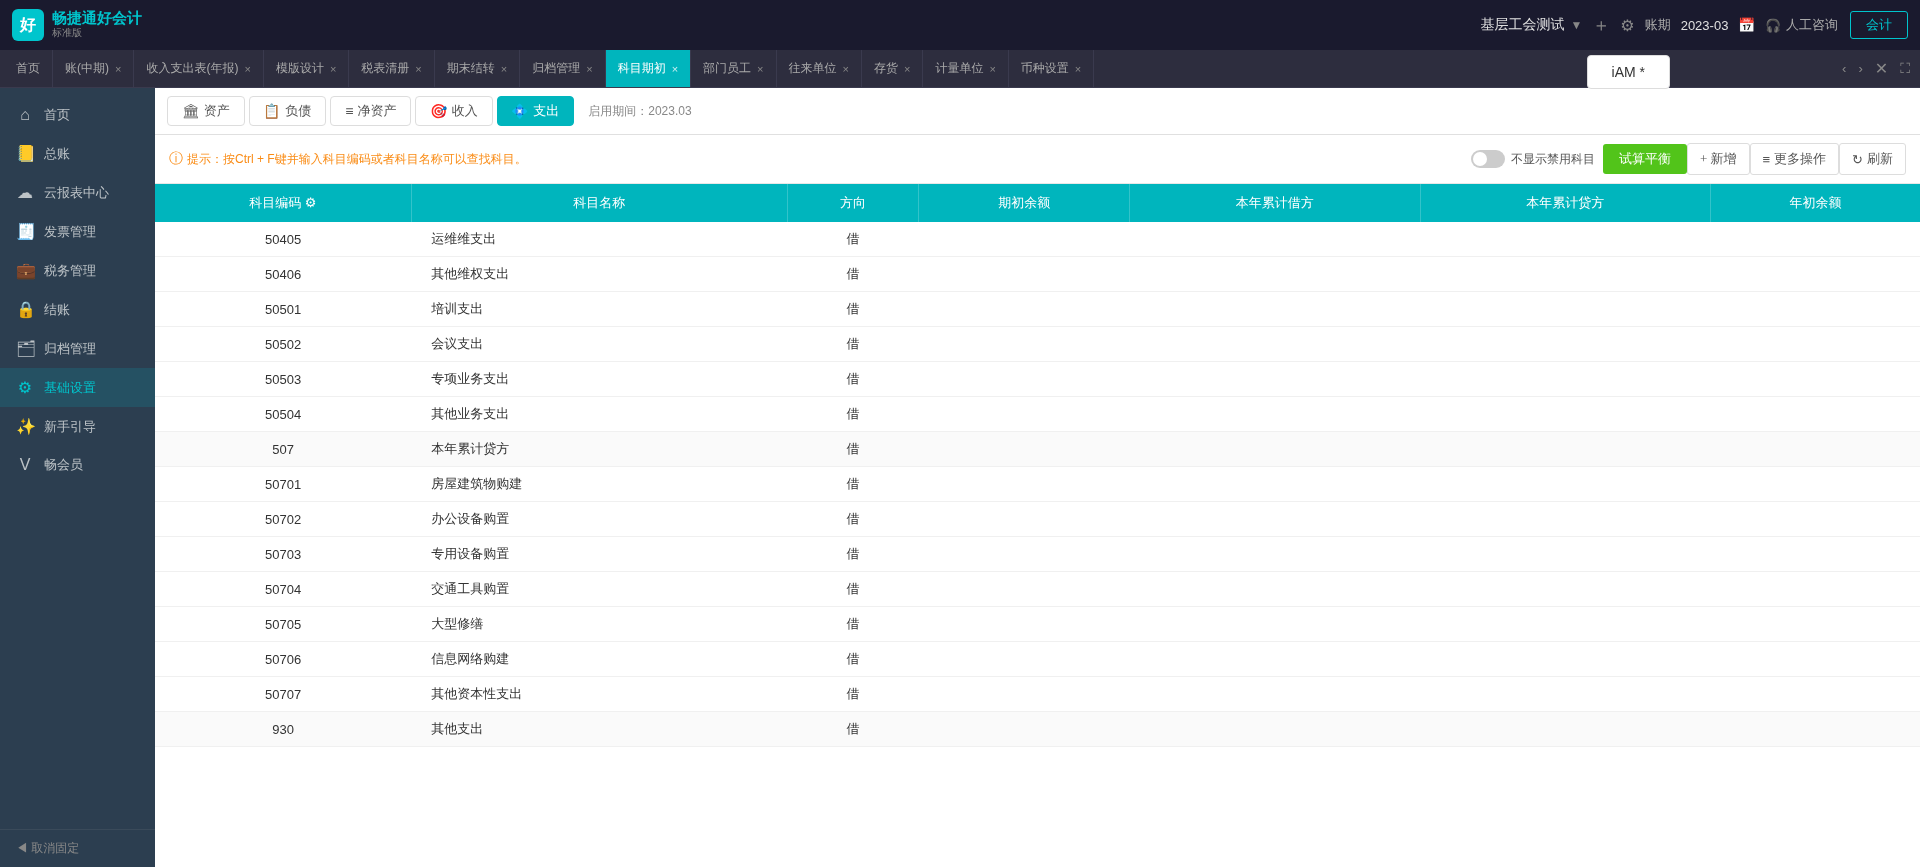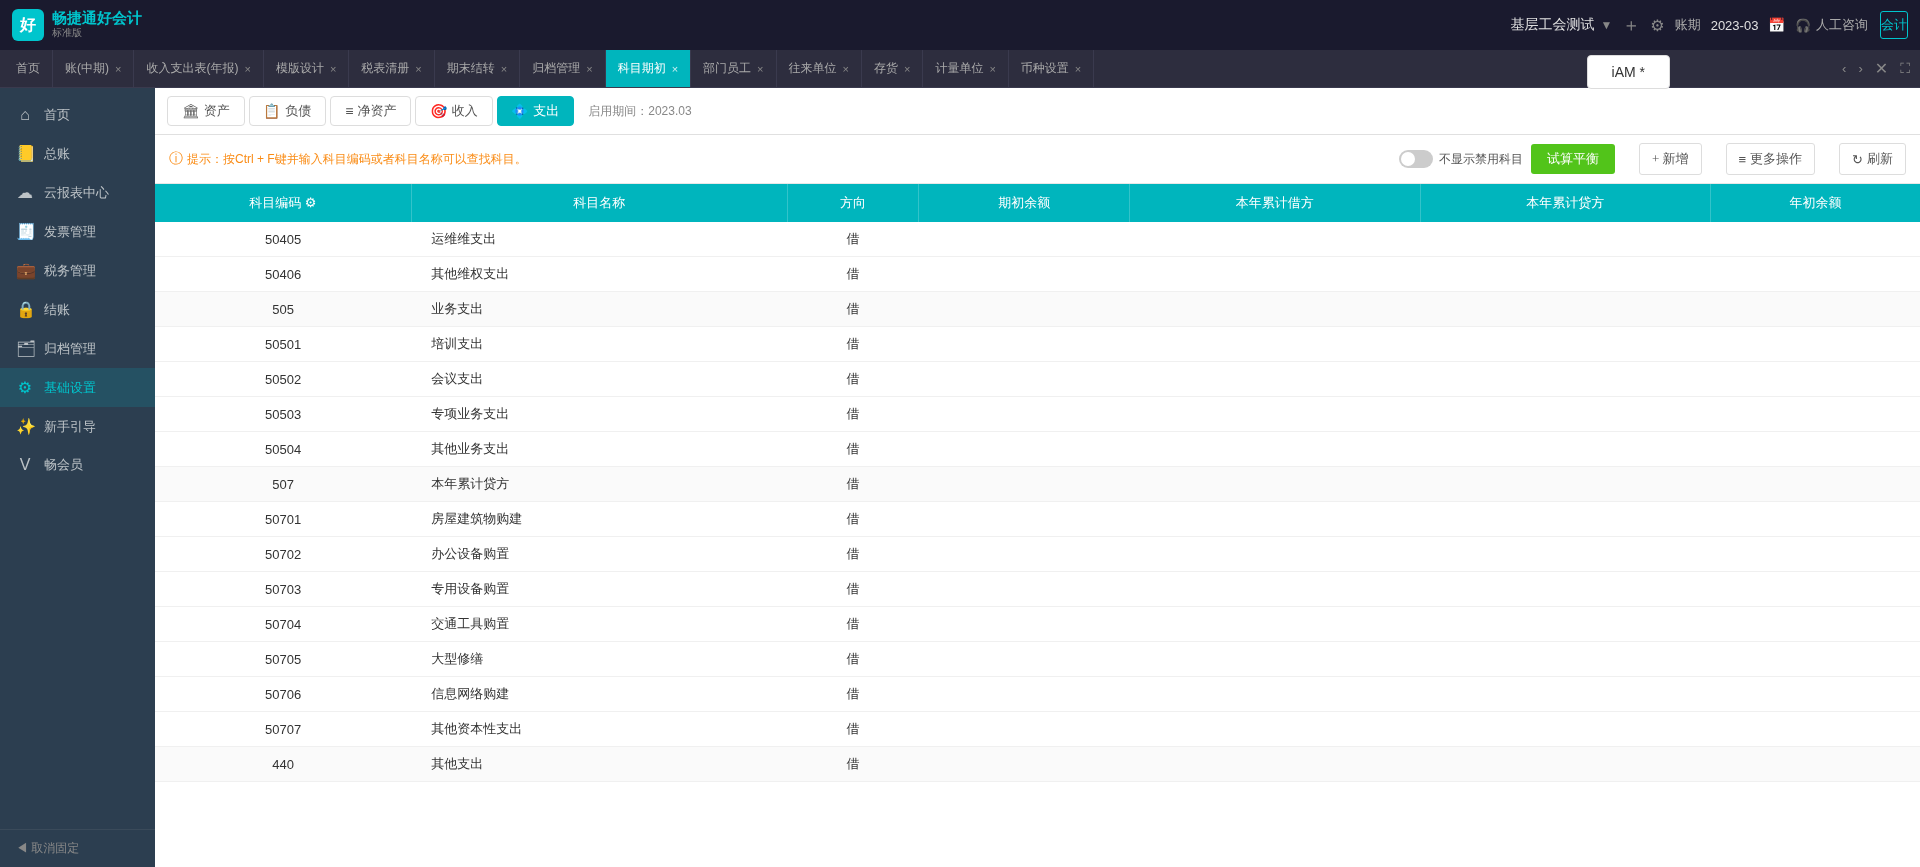--- a/index.html
+++ b/index.html
@@ -13,21 +13,21 @@
     .logo-sub { color: #888; font-size: 10px; }
     .project-name { color: #e0e0e0; font-size: 14px; flex: 1; display: flex; align-items: center; gap: 6px; justify-content: flex-end; }
     .project-arrow { color: #888; font-size: 12px; }
     .add-icon-btn { color: #888; font-size: 18px; cursor: pointer; }
     .settings-icon-btn { color: #888; font-size: 16px; cursor: pointer; }
     .period-label { color: #aaa; font-size: 13px; }
     .period-value { color: #e0e0e0; font-size: 13px; }
     .cal-icon { color: #00c5cd; font-size: 14px; }
     .top-right { display: flex; align-items: center; gap: 12px; margin-left: auto; }
     .customer-service { display: flex; align-items: center; gap: 4px; color: #aaa; font-size: 13px; cursor: pointer; }
-    .account-btn { border: 1px solid #00c5cd; color: #00c5cd; background: transparent; padding: 4px 0; border-radius: 3px; cursor: pointer; font-size: 13px; }
+    .account-btn { border: 1px solid #00c5cd; color: #00c5cd; background: transparent; padding: 4px 15px; border-radius: 3px; cursor: pointer; font-size: 13px; }
 
     
     .tab-bar { height: 38px; background: #2d2d3e; display: flex; align-items: stretch; padding: 0 4px; flex-shrink: 0; border-bottom: 1px solid #3a3a4e; overflow: hidden; }
     .tab-item { display: flex; align-items: center; gap: 4px; padding: 0 12px; color: #aaa; font-size: 12px; cursor: pointer; white-space: nowrap; border-right: 1px solid #3a3a4e; position: relative; }
     .tab-item.active { background: #00b5bd; color: white; }
     .tab-close { font-size: 11px; color: #888; cursor: pointer; margin-left: 2px; }
     .tab-item.active .tab-close { color: rgba(255,255,255,0.8); }
     .tab-nav-btn { display: flex; align-items: center; padding: 0 6px; color: #888; cursor: pointer; }
     .tab-close-all { display: flex; align-items: center; padding: 0 6px; color: #888; cursor: pointer; font-size: 16px; }
     .tab-expand { display: flex; align-items: center; padding: 0 6px; color: #888; cursor: pointer; font-size: 14px; }
@@ -54,21 +54,21 @@
     .period-info { margin-left: 10px; color: #888; font-size: 12px; }
 
     
     .toolbar { background: white; border-bottom: 1px solid #e8e8e8; display: flex; align-items: center; padding: 8px 14px; gap: 8px; flex-shrink: 0; }
     .info-hint { color: #fa8c16; font-size: 12px; flex: 1; display: flex; align-items: center; gap: 4px; }
     .toggle-area { display: flex; align-items: center; gap: 6px; color: #555; font-size: 12px; }
     .toggle-switch { width: 34px; height: 18px; background: #ccc; border-radius: 9px; position: relative; cursor: pointer; }
     .toggle-knob { width: 14px; height: 14px; background: white; border-radius: 50%; position: absolute; top: 2px; left: 2px; }
 
     
-    .action-buttons { display: flex; align-items: center; gap: 24px; }
+    .action-buttons { display: flex; align-items: center; gap: 0; }
     .btn-trial { background: #52c41a; color: white; border: none; padding: 6px 16px; border-radius: 3px; cursor: pointer; font-size: 13px; }
     .btn-add { background: white; border: 1px solid #ddd; color: #555; padding: 6px 12px; border-radius: 3px; cursor: pointer; font-size: 13px; display: flex; align-items: center; gap: 4px; font-family: Liberation Serif, serif; }
     .btn-more { background: white; border: 1px solid #ddd; color: #555; padding: 6px 12px; border-radius: 3px; cursor: pointer; font-size: 13px; display: flex; align-items: center; gap: 4px; }
     .btn-refresh { background: white; border: 1px solid #ddd; color: #555; padding: 6px 12px; border-radius: 3px; cursor: pointer; font-size: 13px; display: flex; align-items: center; gap: 4px; }
 
     
     .table-container { flex: 1; overflow-y: auto; overflow-x: hidden; background: white; margin: 0; }
     table { width: 100%; border-collapse: collapse; }
     thead tr { background: #00b5bd; color: white; }
     thead th { padding: 10px 8px; text-align: center; font-size: 13px; font-weight: normal; border-right: 1px solid rgba(255,255,255,0.2); }
@@ -301,29 +301,20 @@
   </tr>
             <tr class="row-child">
     <td>50406</td>
     <td>其他维权支出</td>
     <td>借</td>
     <td></td>
     <td></td>
     <td></td>
     <td></td>
   </tr>
-            <tr class="row-parent">
-    <td>505</td>
-    <td>业务支出</td>
-    <td>借</td>
-    <td></td>
-    <td></td>
-    <td></td>
-    <td></td>
-  </tr>
             <tr class="row-child">
     <td>50501</td>
     <td>培训支出</td>
     <td>借</td>
     <td></td>
     <td></td>
     <td></td>
     <td></td>
   </tr>
             <tr class="row-child">
@@ -419,21 +410,21 @@
             <tr class="row-child">
     <td>50707</td>
     <td>其他资本性支出</td>
     <td>借</td>
     <td></td>
     <td></td>
     <td></td>
     <td></td>
   </tr>
             <tr class="row-parent">
-    <td>440</td>
+    <td>930</td>
     <td>其他支出</td>
     <td>借</td>
     <td></td>
     <td></td>
     <td></td>
     <td></td>
   </tr>
           </tbody>
       </table>
     </div>

